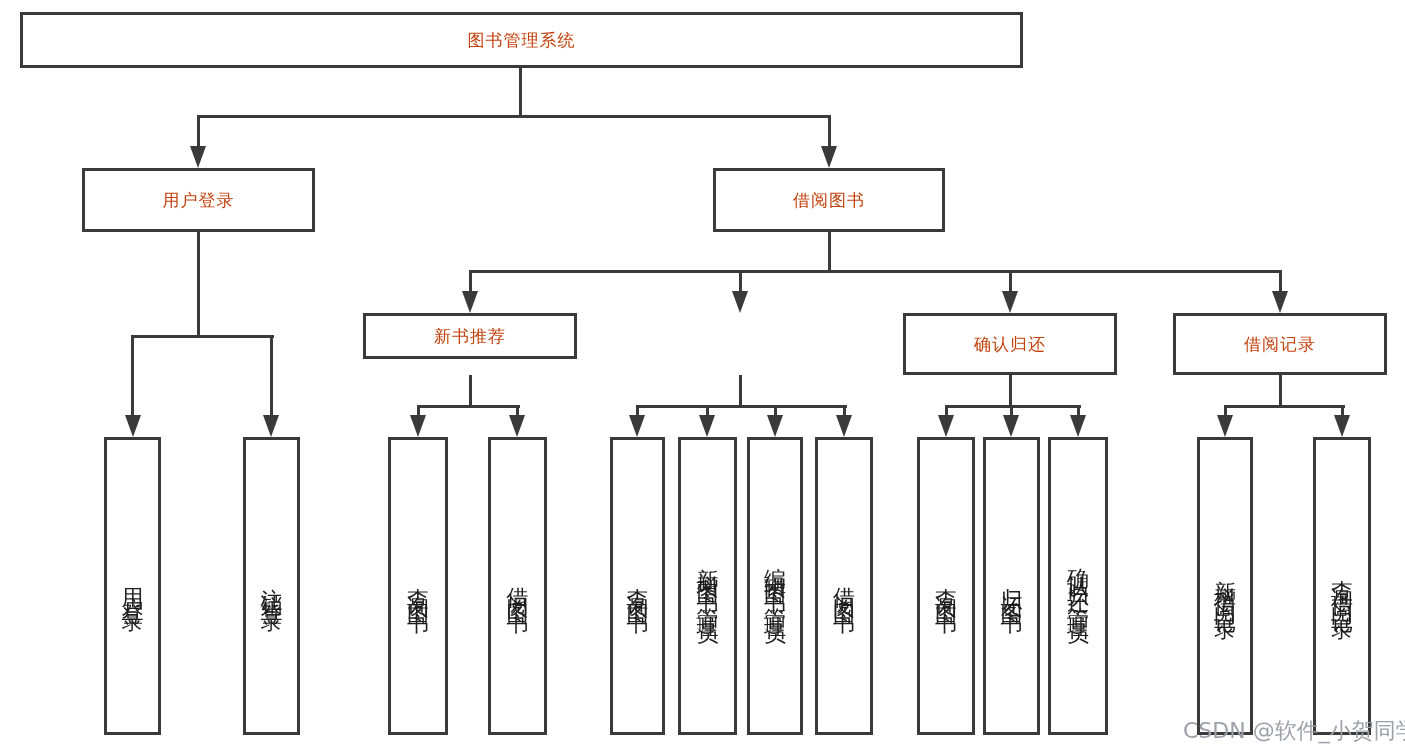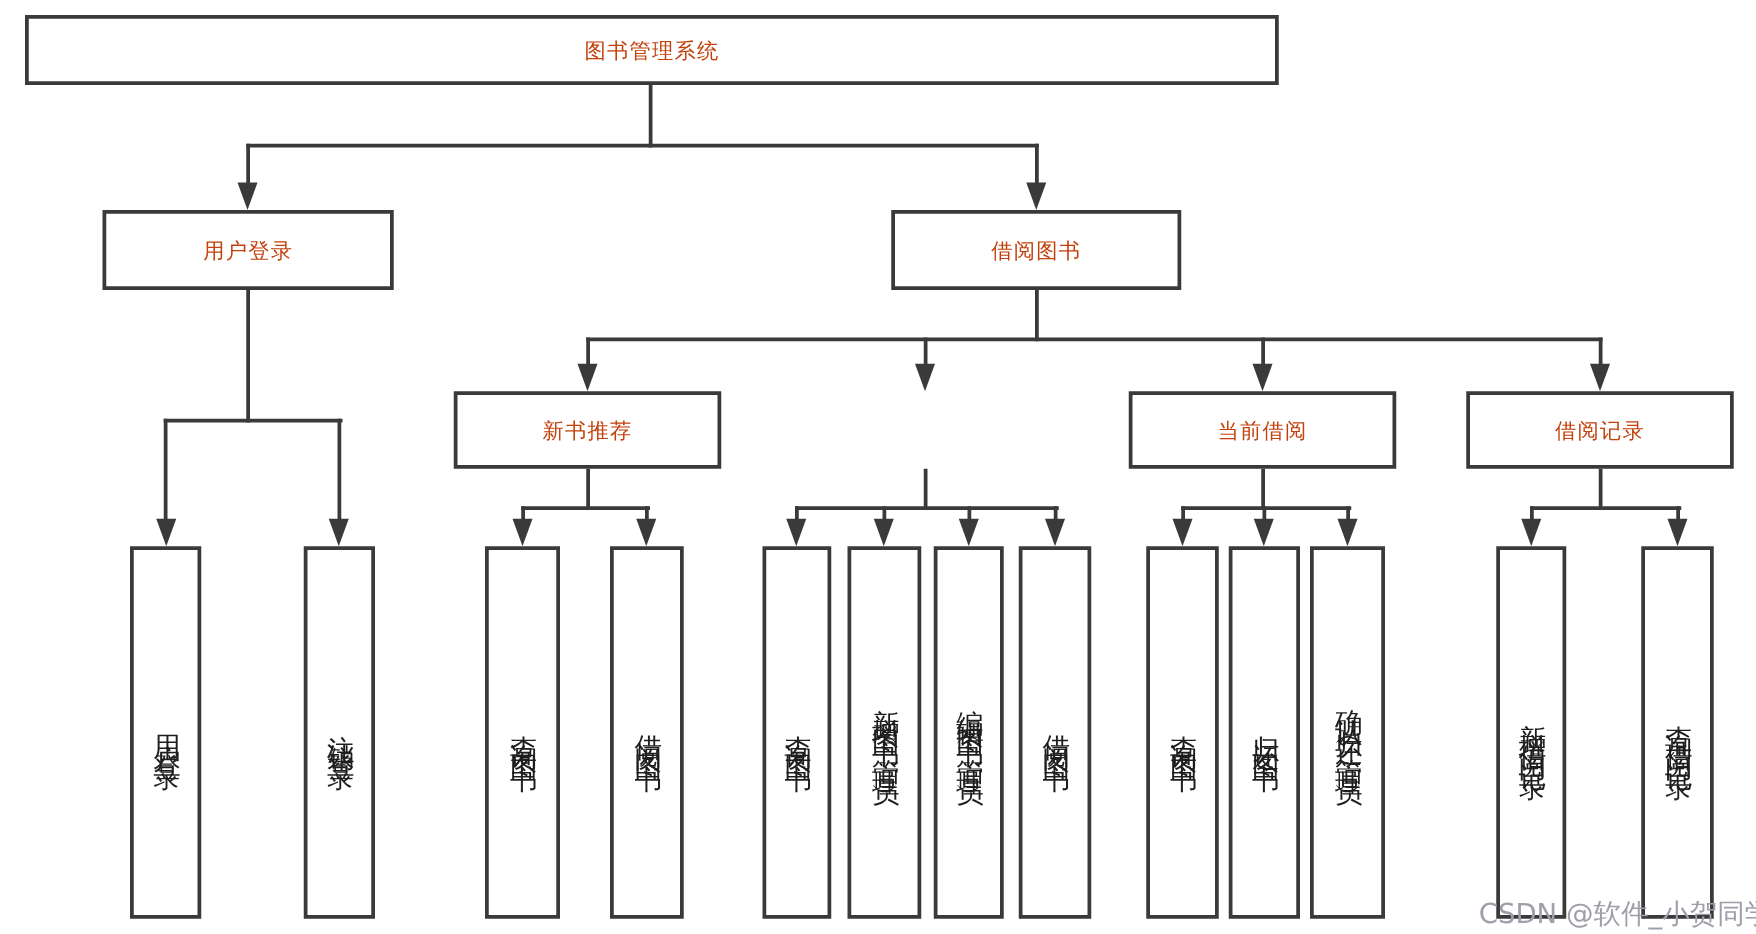--- a/index.html
+++ b/index.html
@@ -90,22 +90,22 @@
   <div class="hl" style="left:469px; top:270px; width:813px;"></div>
   <div class="vl" style="left:469px; top:270px; height:24px;"></div>
   <div class="arrow" style="left:462px; top:291px;"></div>
   <div class="vl" style="left:739px; top:270px; height:24px;"></div>
   <div class="arrow" style="left:732px; top:291px;"></div>
   <div class="vl" style="left:1009px; top:270px; height:24px;"></div>
   <div class="arrow" style="left:1002px; top:291px;"></div>
   <div class="vl" style="left:1279px; top:270px; height:24px;"></div>
   <div class="arrow" style="left:1272px; top:291px;"></div>
 
-  <div class="box" style="left:363px; top:313px; width:214px; height:62px;">新书推荐</div>
-  <div class="box" style="left:903px; top:313px; width:214px; height:62px;">当前借阅</div>
+  <div class="box" style="left:363px; top:313px; width:214px; height:46px;">新书推荐</div>
+  <div class="box" style="left:903px; top:313px; width:214px; height:62px;">确认归还</div>
   <div class="box" style="left:1173px; top:313px; width:214px; height:62px;">借阅记录</div>
 
   <div class="vl" style="left:469px; top:375px; height:33px;"></div>
   <div class="hl" style="left:417px; top:405px; width:103px;"></div>
   <div class="vl" style="left:417px; top:405px; height:12px;"></div>
   <div class="arrow" style="left:410px; top:415px;"></div>
   <div class="vl" style="left:516px; top:405px; height:12px;"></div>
   <div class="arrow" style="left:509px; top:415px;"></div>
 
   <div class="vl" style="left:739px; top:375px; height:33px;"></div>

